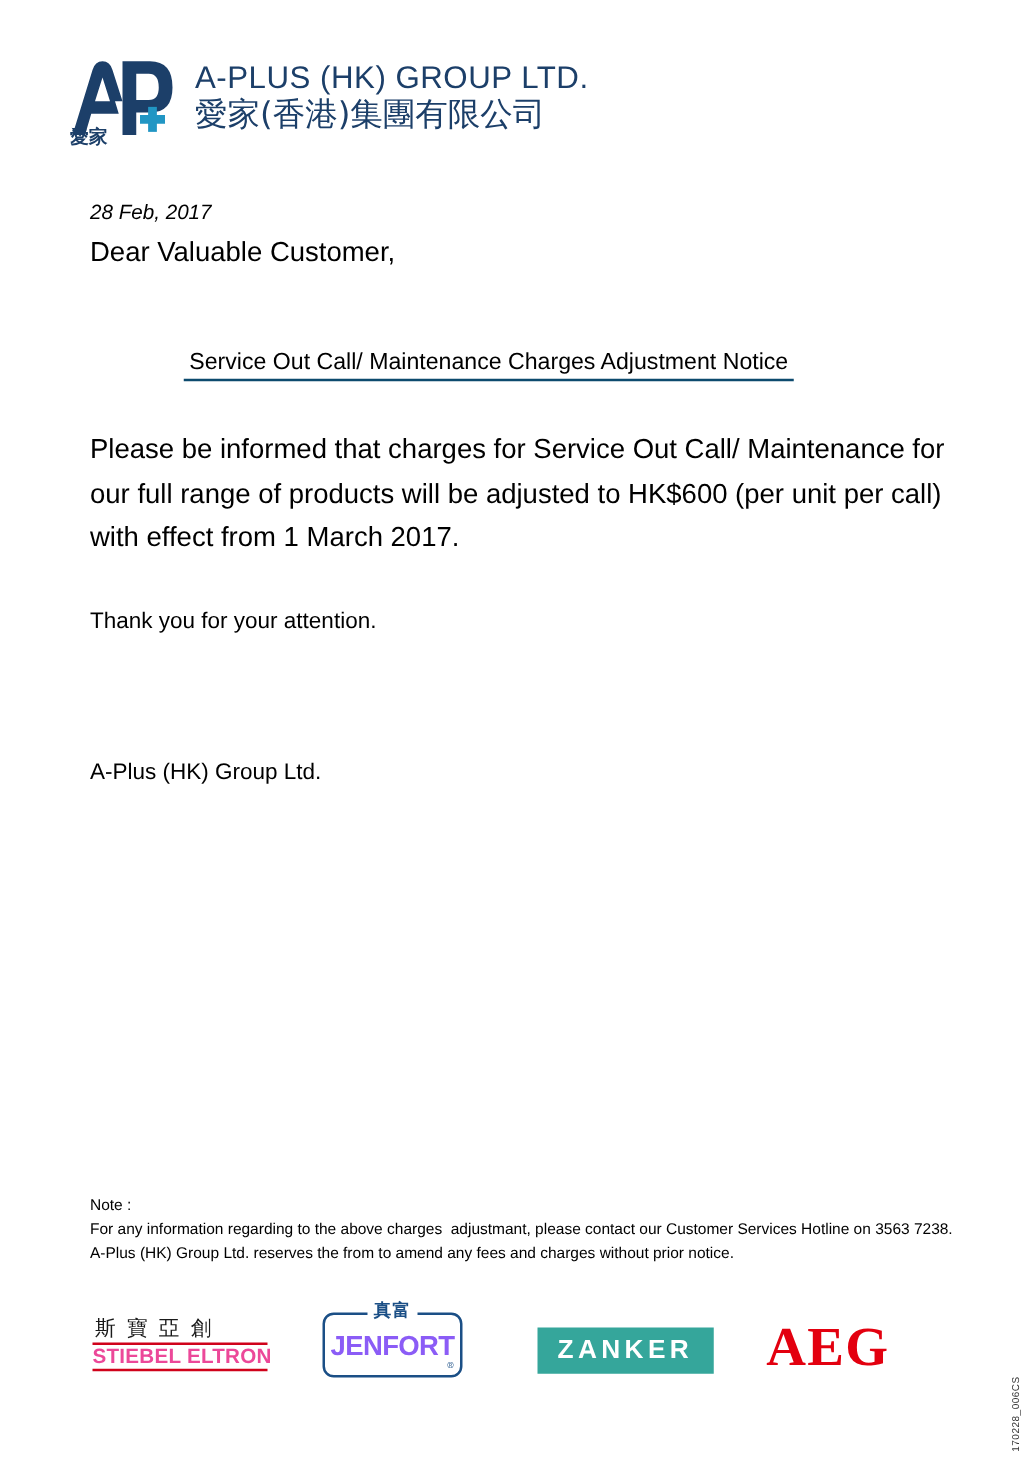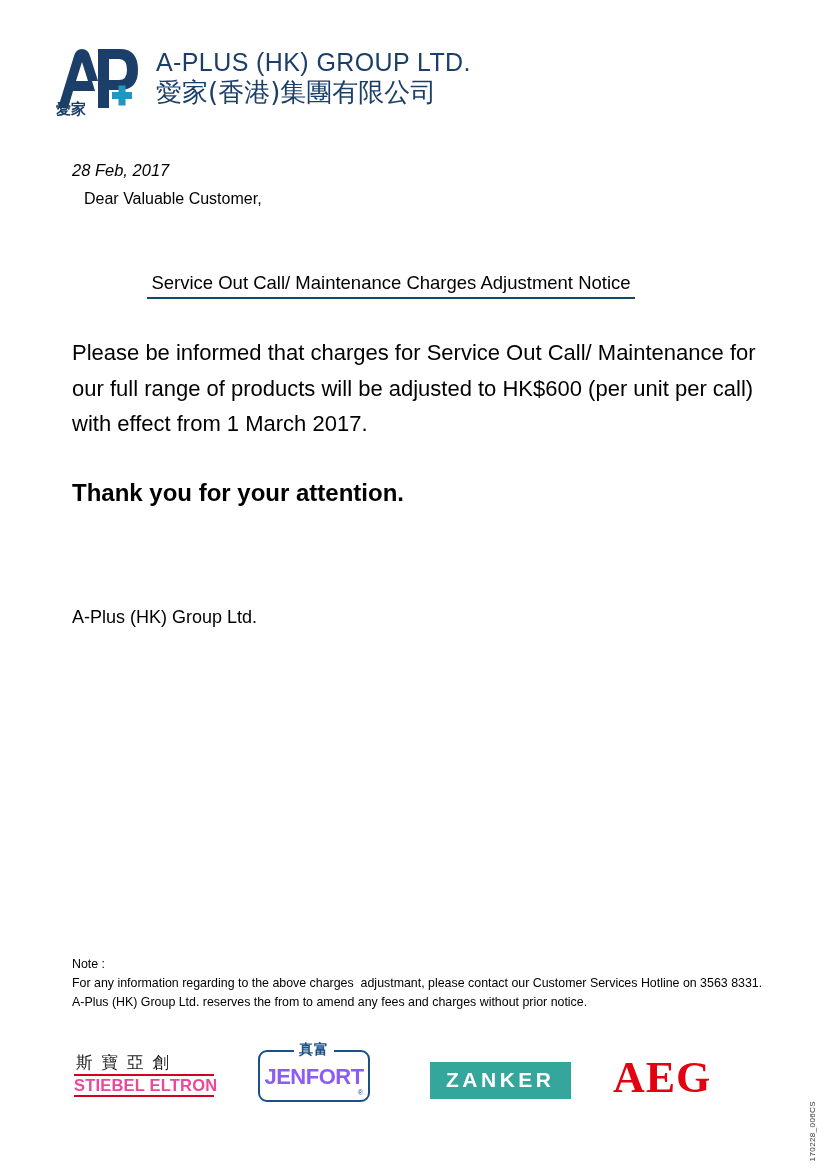--- a/index.html
+++ b/index.html
@@ -64,23 +64,23 @@
     top: 162px;
     width: 690px;
   }
   .doc-date {
     font-style: italic;
     font-size: 16.5px;
     line-height: 1.0;
     margin: 0 0 12px 0;
   }
   .salutation {
-    font-size: 16px;
-    line-height: 1.0;
-    margin: 12px;
+    font-size: 22px;
+    line-height: 1.0;
+    margin: 0;
   }
   .notice-title-row {
     margin: 40px 0 0 0;
     text-align: center;
     padding-right: 52px;
   }
   .notice-title {
     display: inline-block;
     font-size: 18.5px;
     font-weight: normal;
@@ -89,24 +89,23 @@
     line-height: 1.0;
     white-space: nowrap;
     margin-top: 27px;
   }
   .para {
     font-size: 22px;
     line-height: 1.62;
     margin: 36px 0 0 0;
   }
   .thanks {
-    font-size: 24px;
+    font-size: 18px;
     line-height: 1.0;
     margin: 39px 0 0 0;
-    font-weight: bold;
   }
   .signoff {
     font-size: 18px;
     line-height: 1.0;
     margin: 103px 0 0 0;
   }
 
   
   .note-block {
     position: absolute;
@@ -289,21 +288,21 @@
 
     <p class="para">Please be informed that charges for Service Out Call/ Maintenance for our full range of products will be adjusted to HK$600 (per unit per call) with effect from 1 March 2017.</p>
 
     <p class="thanks">Thank you for your attention.</p>
 
     <p class="signoff">A-Plus (HK) Group Ltd.</p>
   </div>
 
   <div class="note-block">
     <div class="note-line">Note :</div>
-    <div class="note-line">For any information regarding to the above charges  adjustmant, please contact our Customer Services Hotline on 3563 8331.</div>
+    <div class="note-line">For any information regarding to the above charges  adjustmant, please contact our Customer Services Hotline on 3563 7238.</div>
     <div class="note-line">A-Plus (HK) Group Ltd. reserves the from to amend any fees and charges without prior notice.</div>
   </div>
 
   <div class="brand-strip">
 
     <div class="brand brand-stiebel">
       <div class="stiebel-zh">斯寶亞創</div>
       <div class="stiebel-rule"></div>
       <div class="stiebel-en">STIEBEL ELTRON</div>
       <div class="stiebel-rule2"></div>

